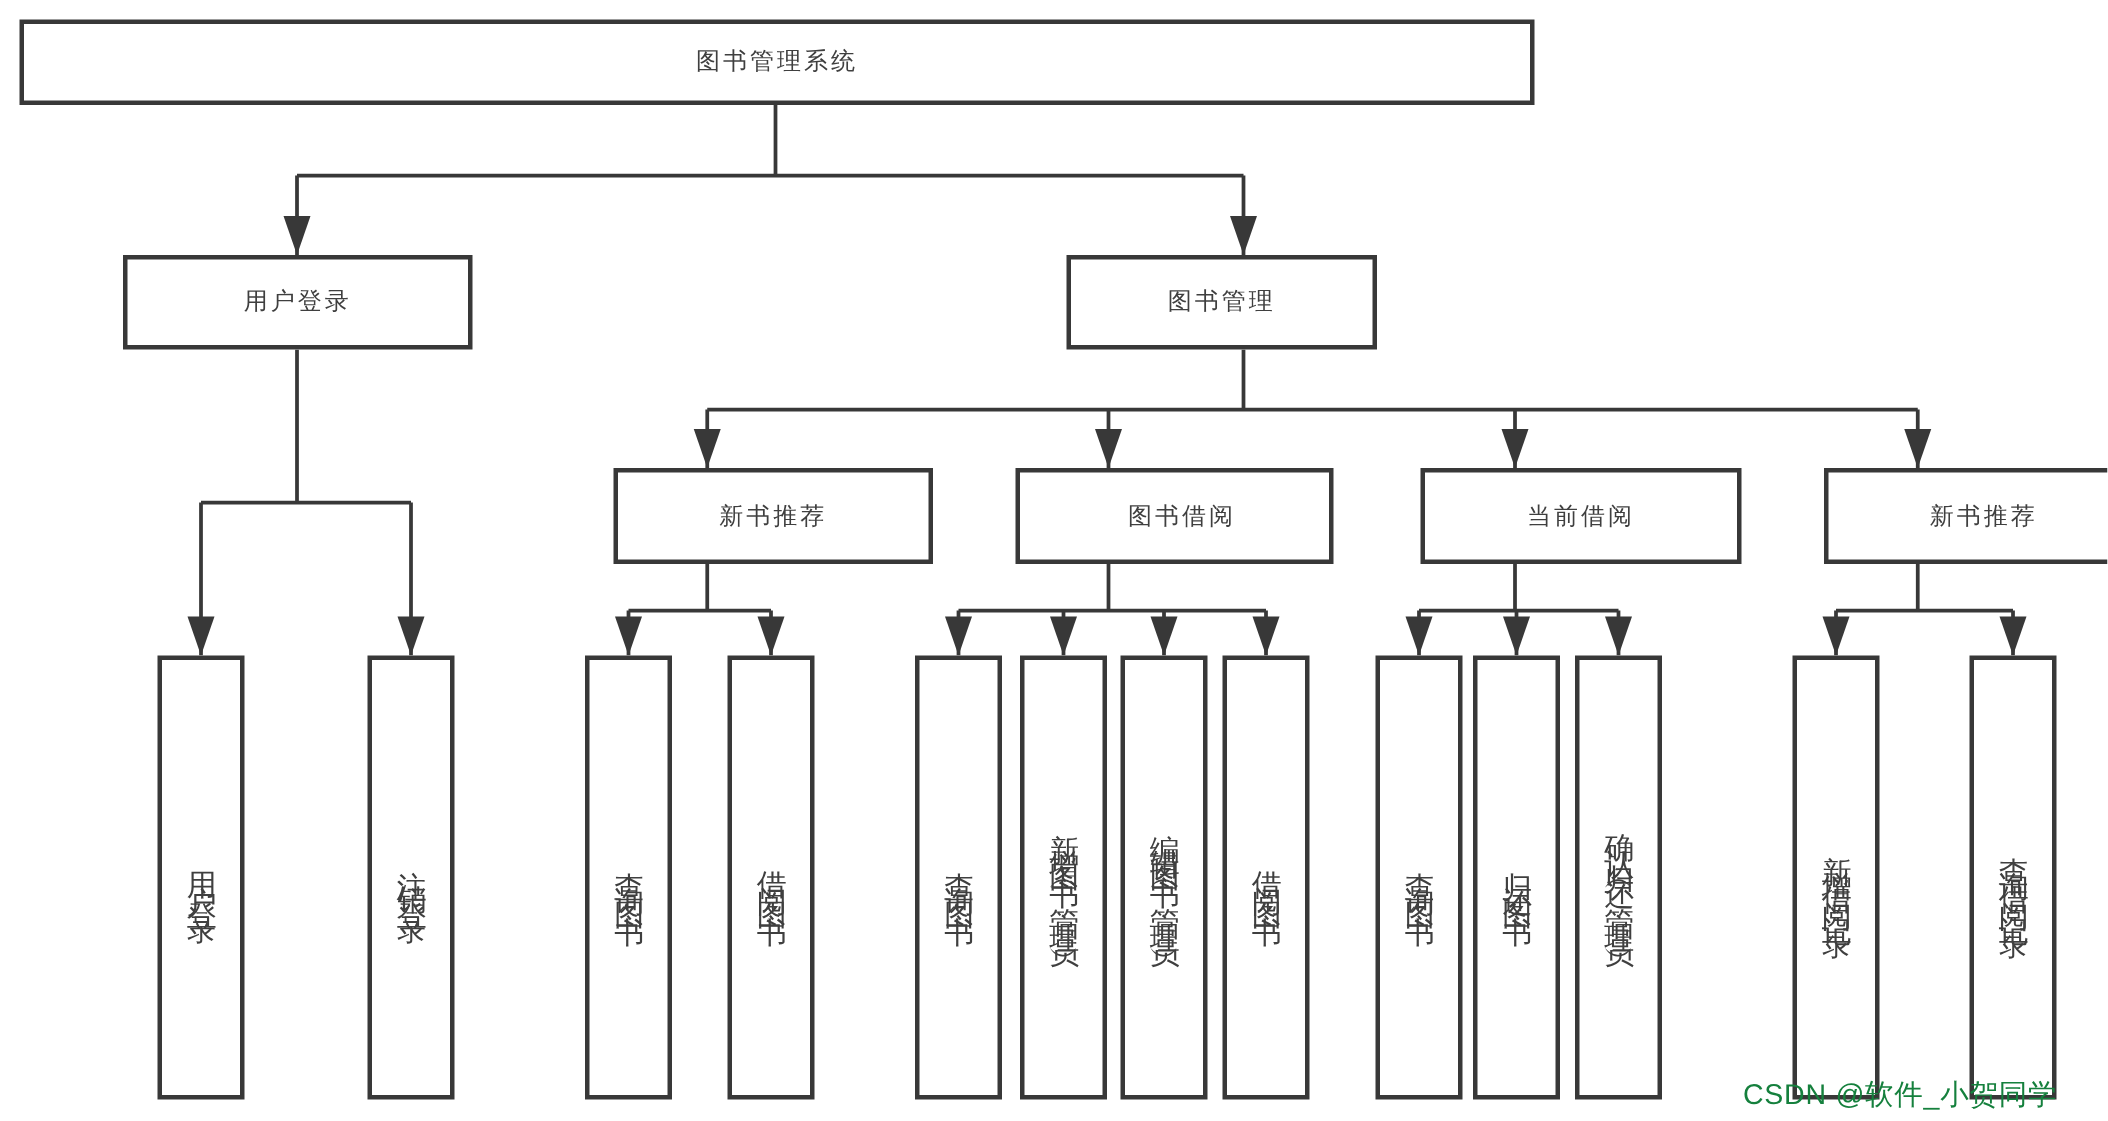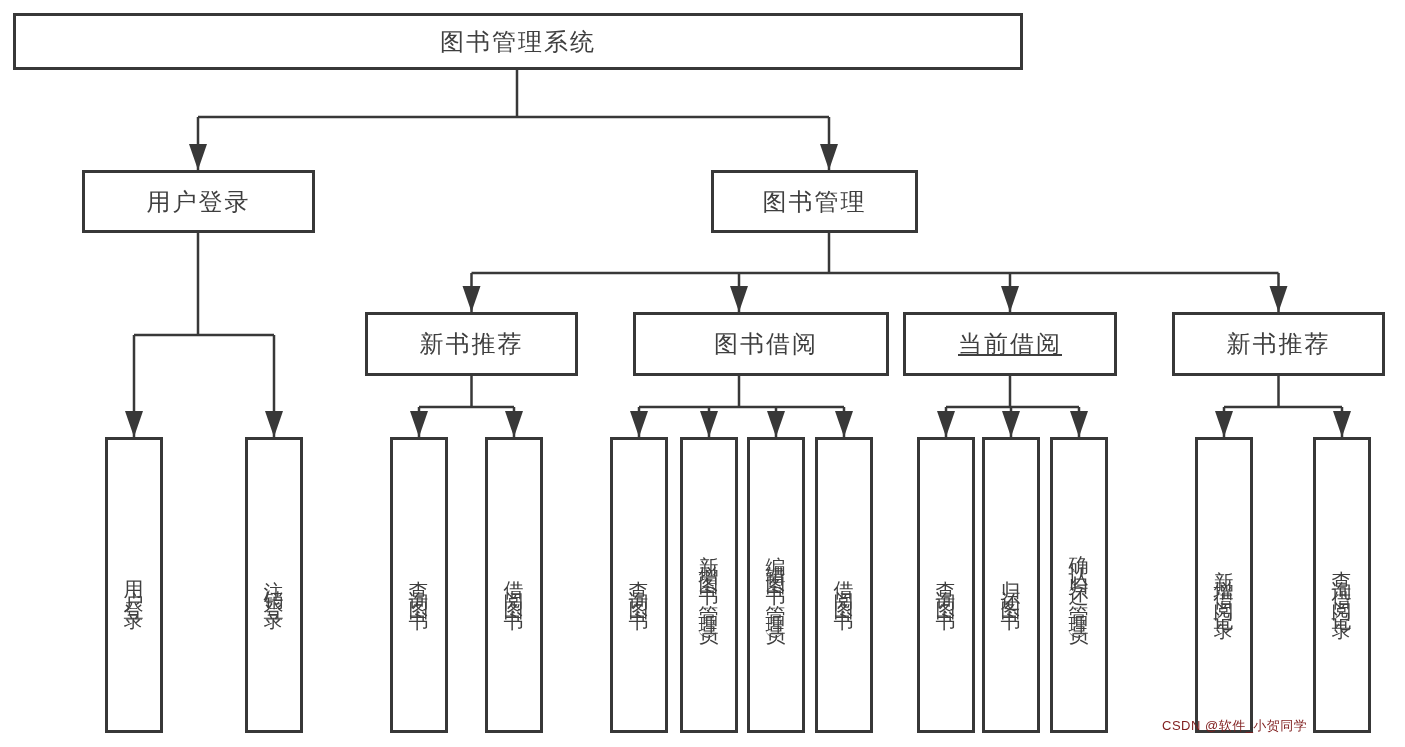--- a/index.html
+++ b/index.html
@@ -13,41 +13,41 @@
   #connectors{position:absolute;left:0;top:0;z-index:1;}
   .box{
     position:absolute;
     box-sizing:border-box;
     border:3px solid #383838;
     background:#ffffff;
     display:flex;align-items:center;justify-content:center;
     color:#3f3f3f;
     z-index:2;
   }
-  .hbox{font-size:24px;letter-spacing:2px;}
+  .hbox{font-size:16px;letter-spacing:2px;}
   .vbox{
     width:58px;top:437px;height:296px;
     font-size:20px;
     writing-mode:vertical-rl;
     text-orientation:mixed;
     letter-spacing:10px;
     line-height:1;
     text-align:center;
   }
   .root{left:13px;top:13px;width:1010px;height:57px;}
   .l2a{left:82px;top:170px;width:233px;height:63px;}
   .l2b{left:711px;top:170px;width:207px;height:63px;}
-  .l3{top:312px;height:64px;}
+  .l3{top:312px;height:64px;margin-left:44px;}
   .l3a{left:365px;width:213px;}
-  .l3b{left:633px;width:256px;padding-left:10px;}
-  .l3c{left:903px;width:214px;text-decoration:underline;}
+  .l3b{left:633px;width:212px;padding-left:10px;}
+  .l3c{left:903px;width:214px;}
   .l3d{left:1172px;width:213px;}
   #watermark{
     position:absolute;left:1162px;top:717px;
-    font-size:13px;color:#7f1d1d;letter-spacing:0.5px;
+    font-size:19px;color:#15803d;letter-spacing:0.5px;
     z-index:3;white-space:nowrap;
   }
 </style>
 </head>
 <body>
 
 <div id="stage">
 
   <svg id="connectors" width="1405" height="747" viewBox="0 0 1405 747">
     <g stroke="#383838" stroke-width="2.5" fill="none">

